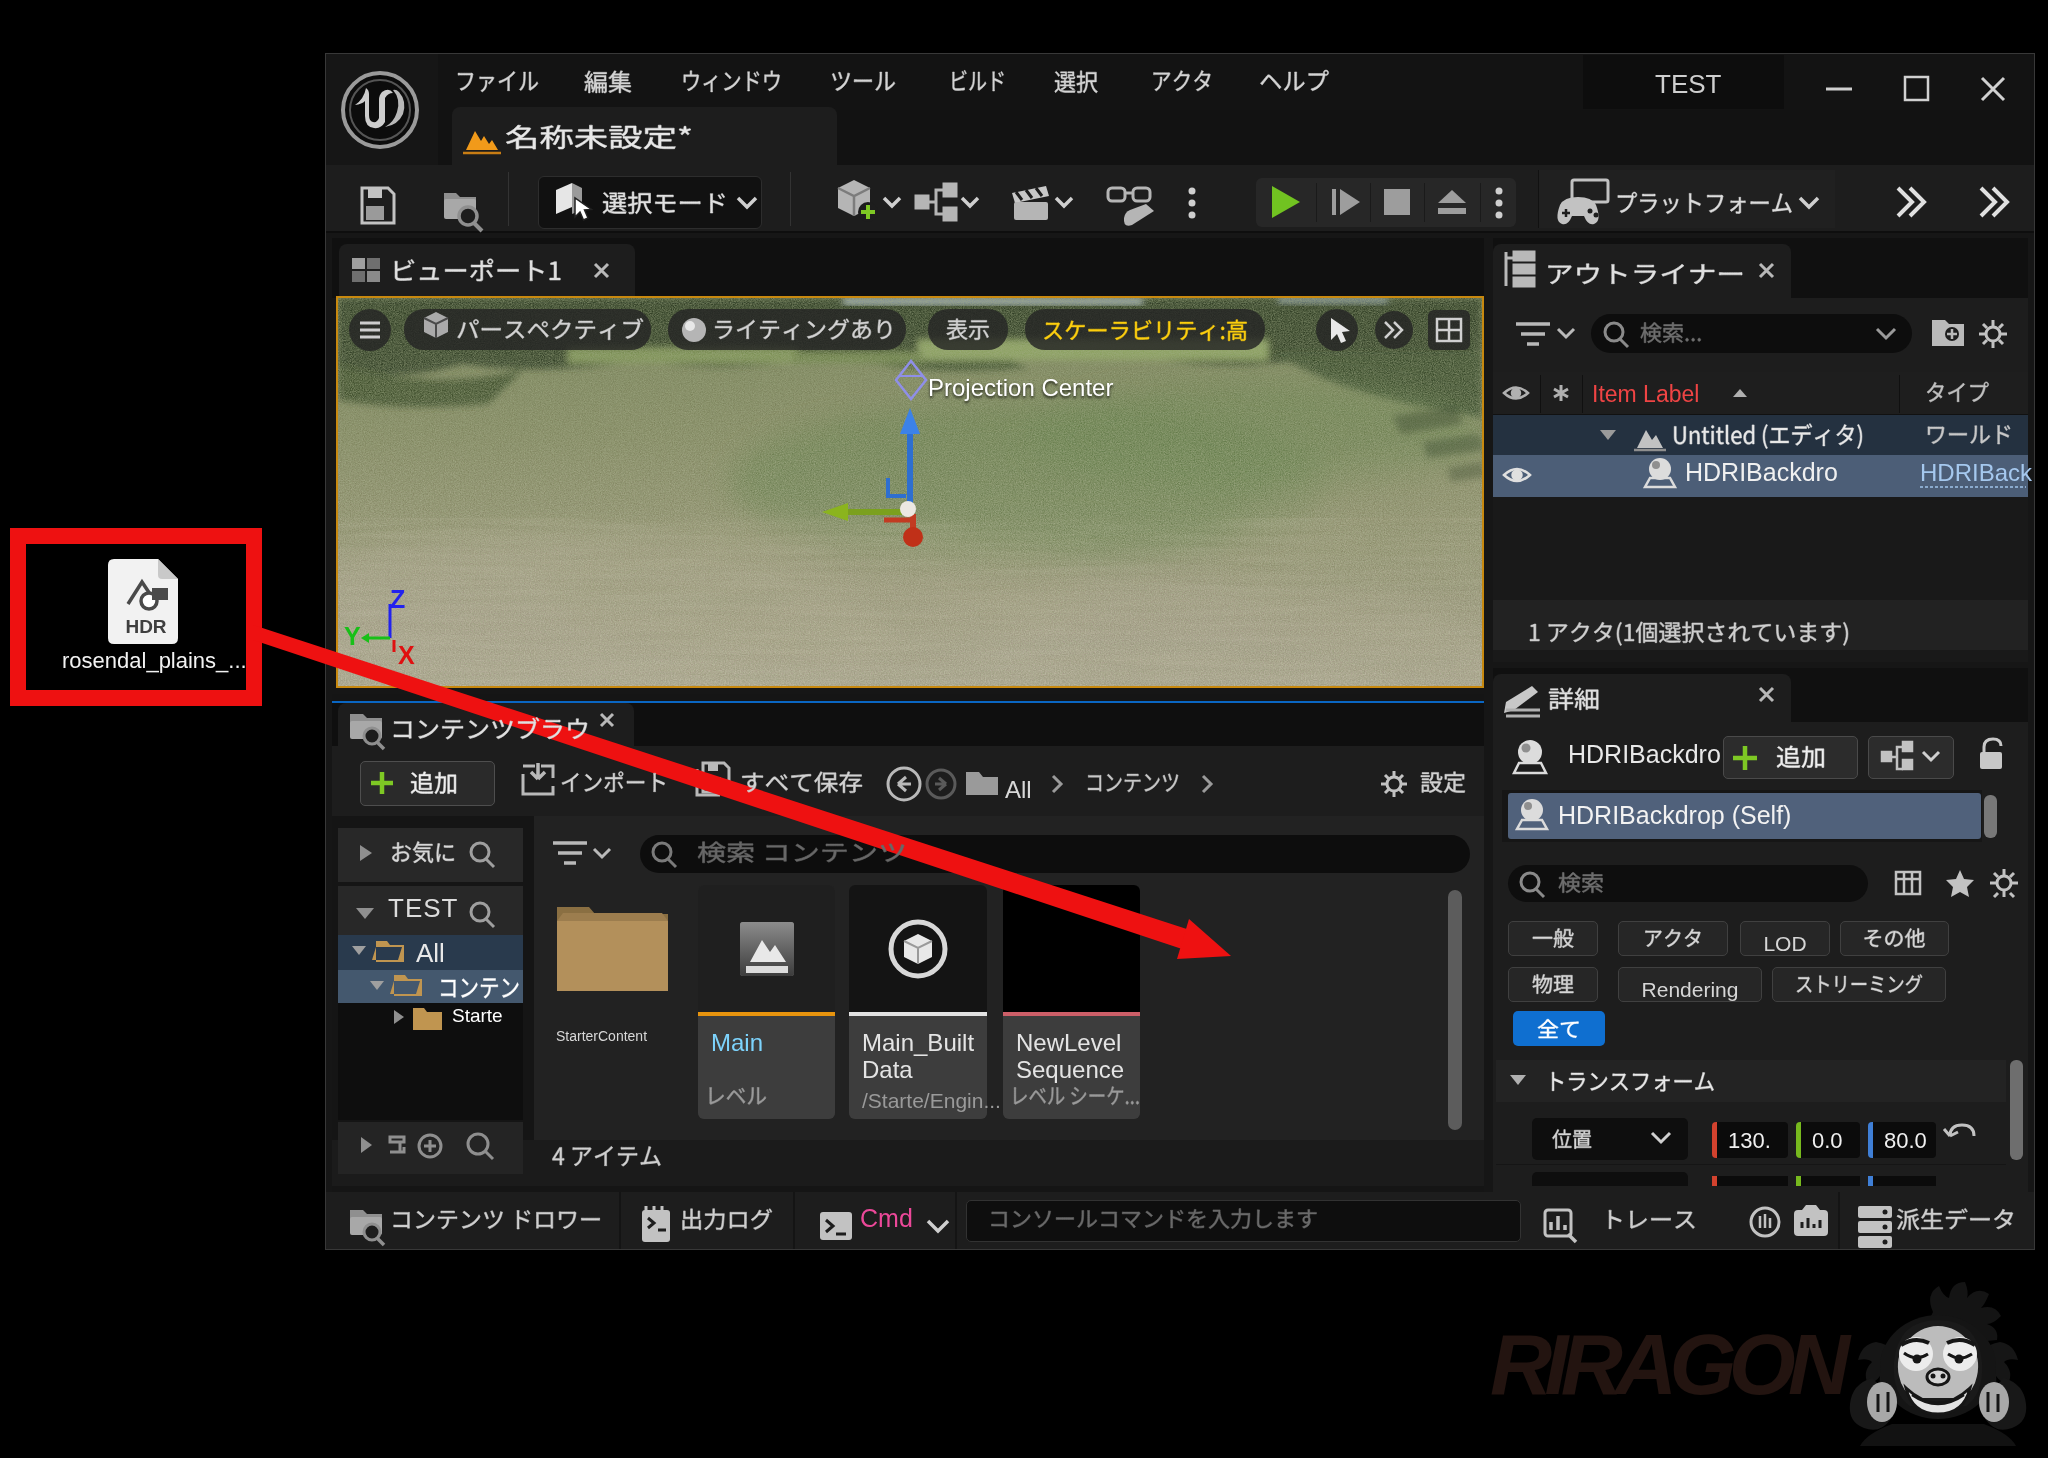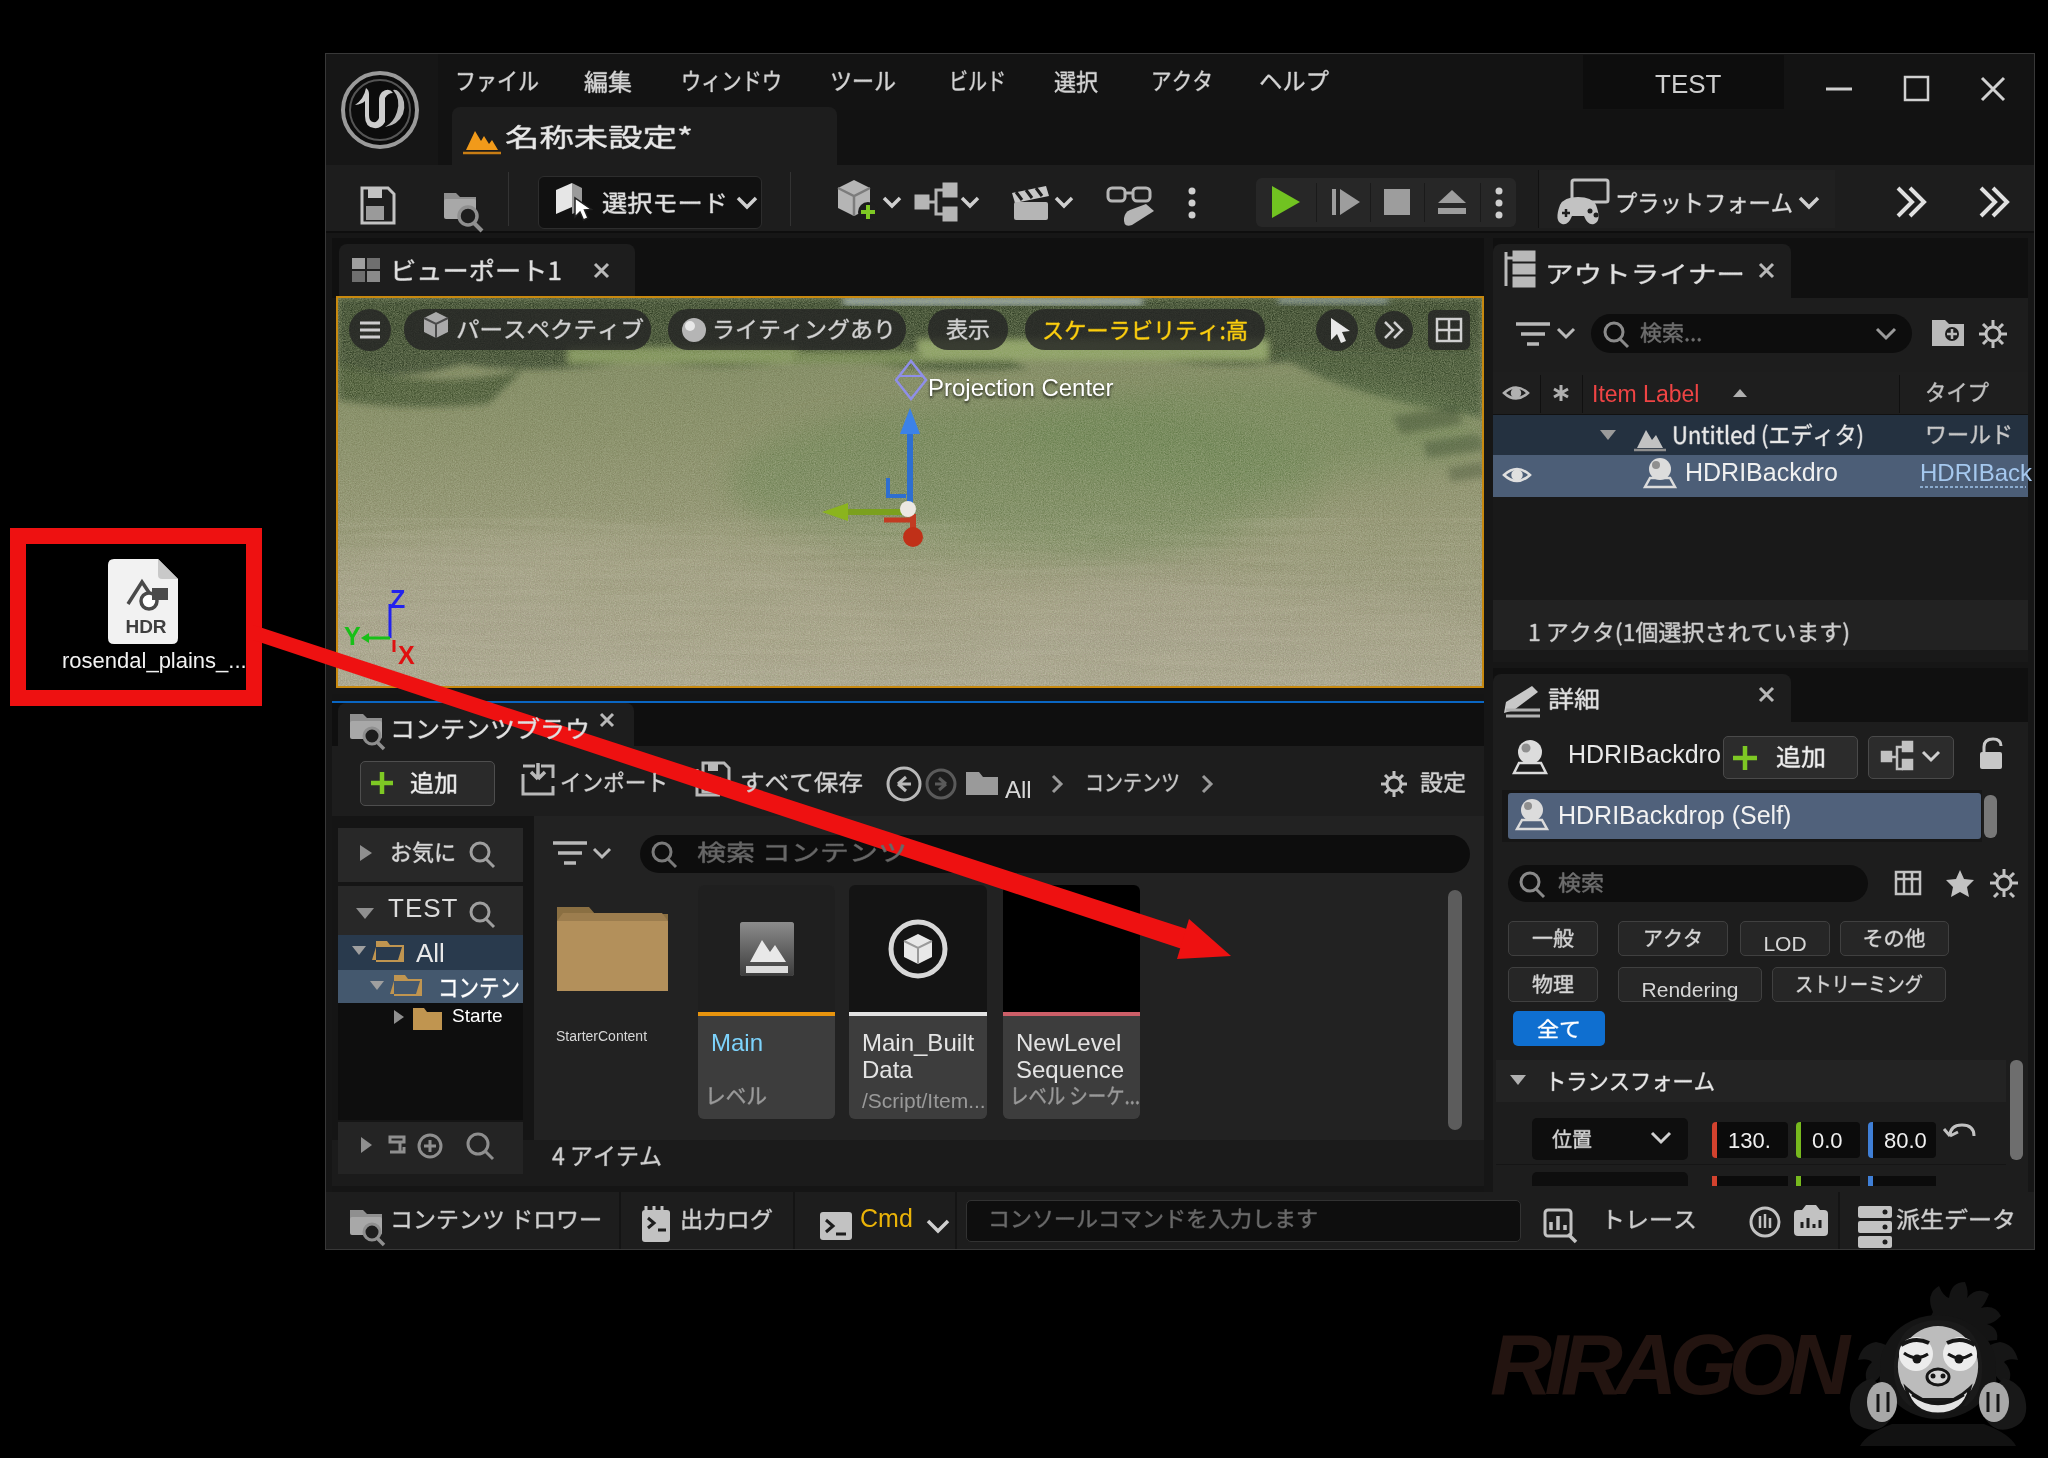--- a/index.html
+++ b/index.html
@@ -202,23 +202,23 @@
 <div class="tx" style="left:1690px;top:978px;font-size:21px;width:0;text-align:center"><span style="display:inline-block;transform:translateX(-50%)">Rendering</span></div>
 <div class="tx" style="left:1728px;top:1128px;font-size:22px;color:#f0f0f0">130.</div>
 <div class="tx" style="left:1812px;top:1128px;font-size:22px;color:#f0f0f0">0.0</div>
 <div class="tx" style="left:1884px;top:1128px;font-size:22px;color:#f0f0f0">80.0</div>
 <div class="tx" style="left:388px;top:893px;font-size:26px;color:#dcdcdc;letter-spacing:1px">TEST</div>
 <div class="tx" style="left:416px;top:938px;font-size:26px;color:#e8e8e8">All</div>
 <div class="tx" style="left:452px;top:1005px;font-size:19px;color:#ffffff">Starte</div>
 <div class="tx" style="left:556px;top:1028px;font-size:14px;color:#d8d8d8">StarterContent</div>
 <div class="tx" style="left:711px;top:1029px;font-size:24px;color:#7dd3fc">Main</div>
 <div class="tx" style="left:862px;top:1029px;font-size:24px;color:#e4e4e4;line-height:27px">Main_Built<br>Data</div>
-<div class="tx" style="left:862px;top:1089px;font-size:21px;color:#9a9a9a">/Script/Item...</div>
+<div class="tx" style="left:862px;top:1089px;font-size:21px;color:#9a9a9a">/Starte/Engin...</div>
 <div class="tx" style="left:1016px;top:1029px;font-size:24px;color:#e4e4e4;line-height:27px">NewLevel<br>Sequence</div>
-<div class="tx" style="left:860px;top:1204px;font-size:25px;color:#eab308">Cmd</div>
+<div class="tx" style="left:860px;top:1204px;font-size:25px;color:#ec4899">Cmd</div>
 <div class="tx" style="left:1005px;top:776px;font-size:24px;color:#d8d8d8">All</div>
 <div class="tx" style="left:928px;top:374px;font-size:24px;color:#fff;text-shadow:0 2px 3px rgba(0,0,0,.8)">Projection Center</div>
 <div class="tx" style="left:62px;top:648px;font-size:22px;color:#f2f2f2">rosendal_plains_...</div>
 <div class="tx" style="left:390px;top:585px;font-size:25px;color:#2222ee;font-weight:bold">Z</div>
 <div class="tx" style="left:344px;top:622px;font-size:25px;color:#18c018;font-weight:bold">Y</div>
 <div class="tx" style="left:398px;top:641px;font-size:25px;color:#e01010;font-weight:bold">X</div>
 <svg class="a" style="left:0;top:0" width="2048" height="1458" viewBox="0 0 2048 1458">
     <defs>
       <linearGradient id="mgrad" x1="0" y1="0" x2="0" y2="1">
         <stop offset="0" stop-color="#8c8c8c"></stop>

